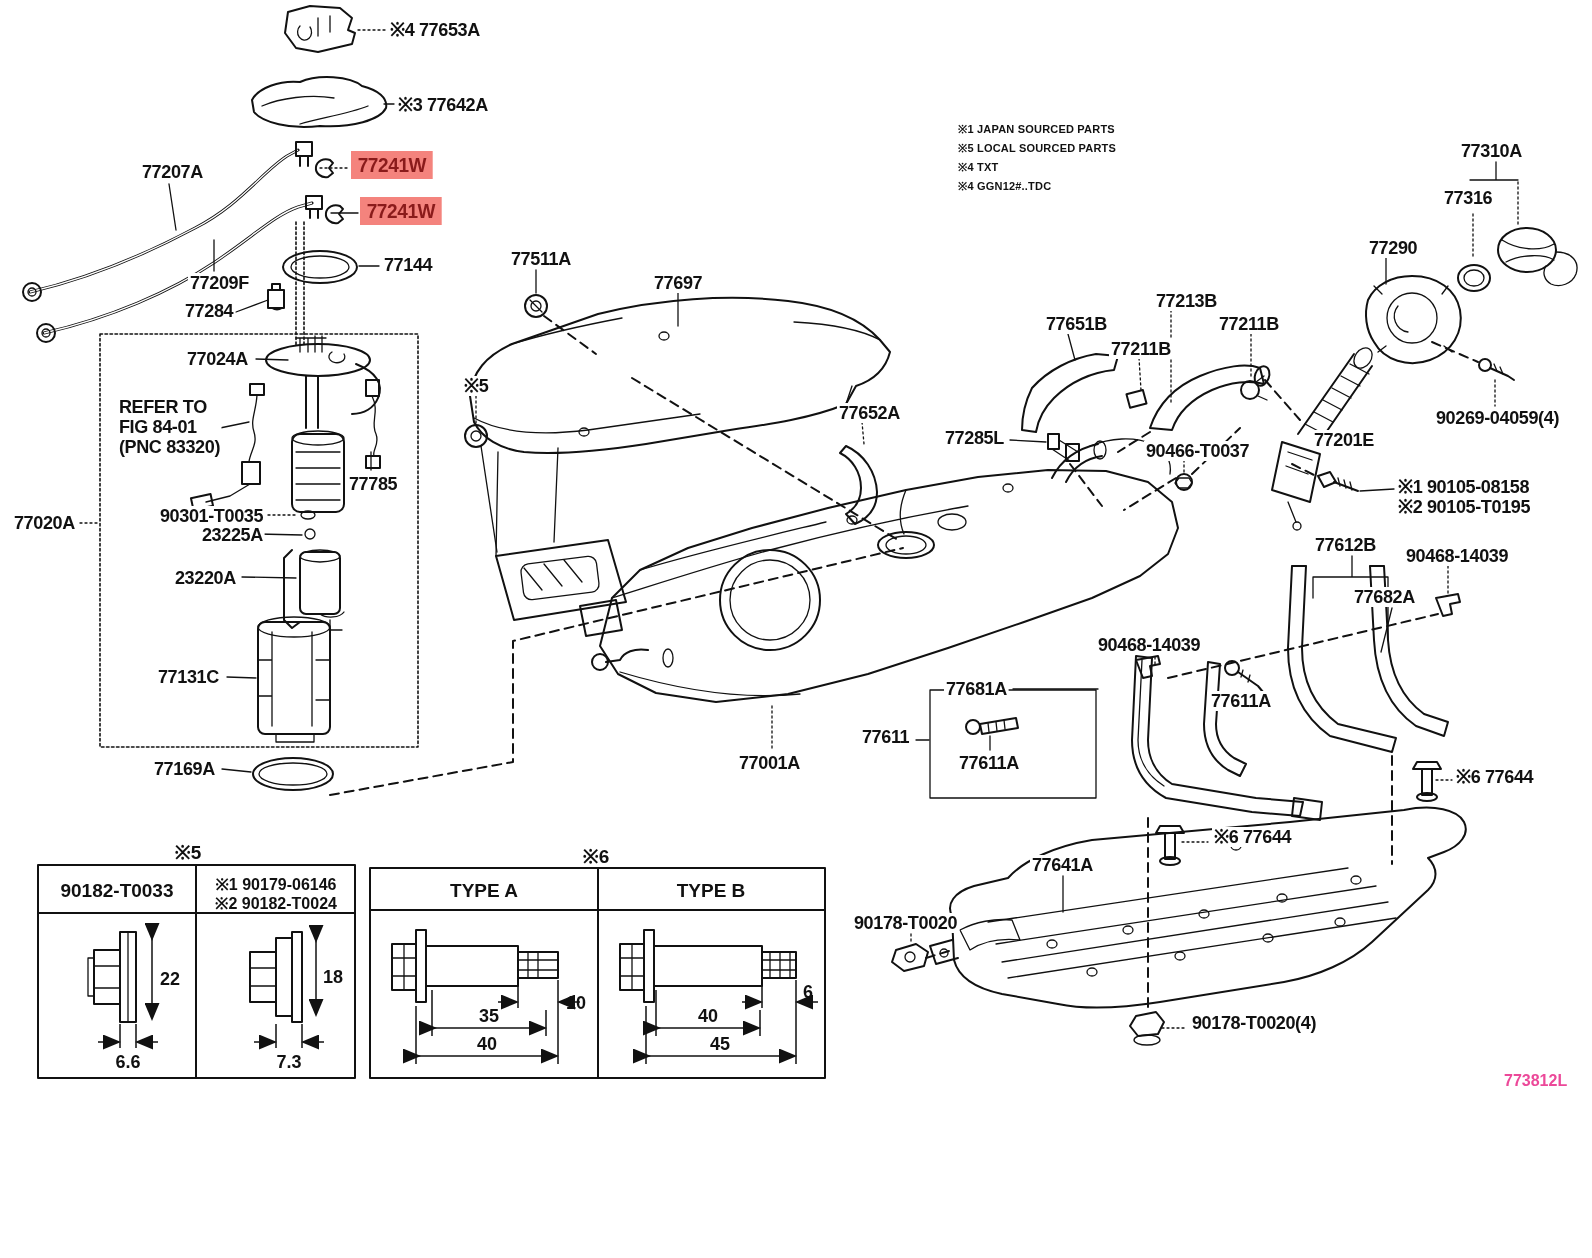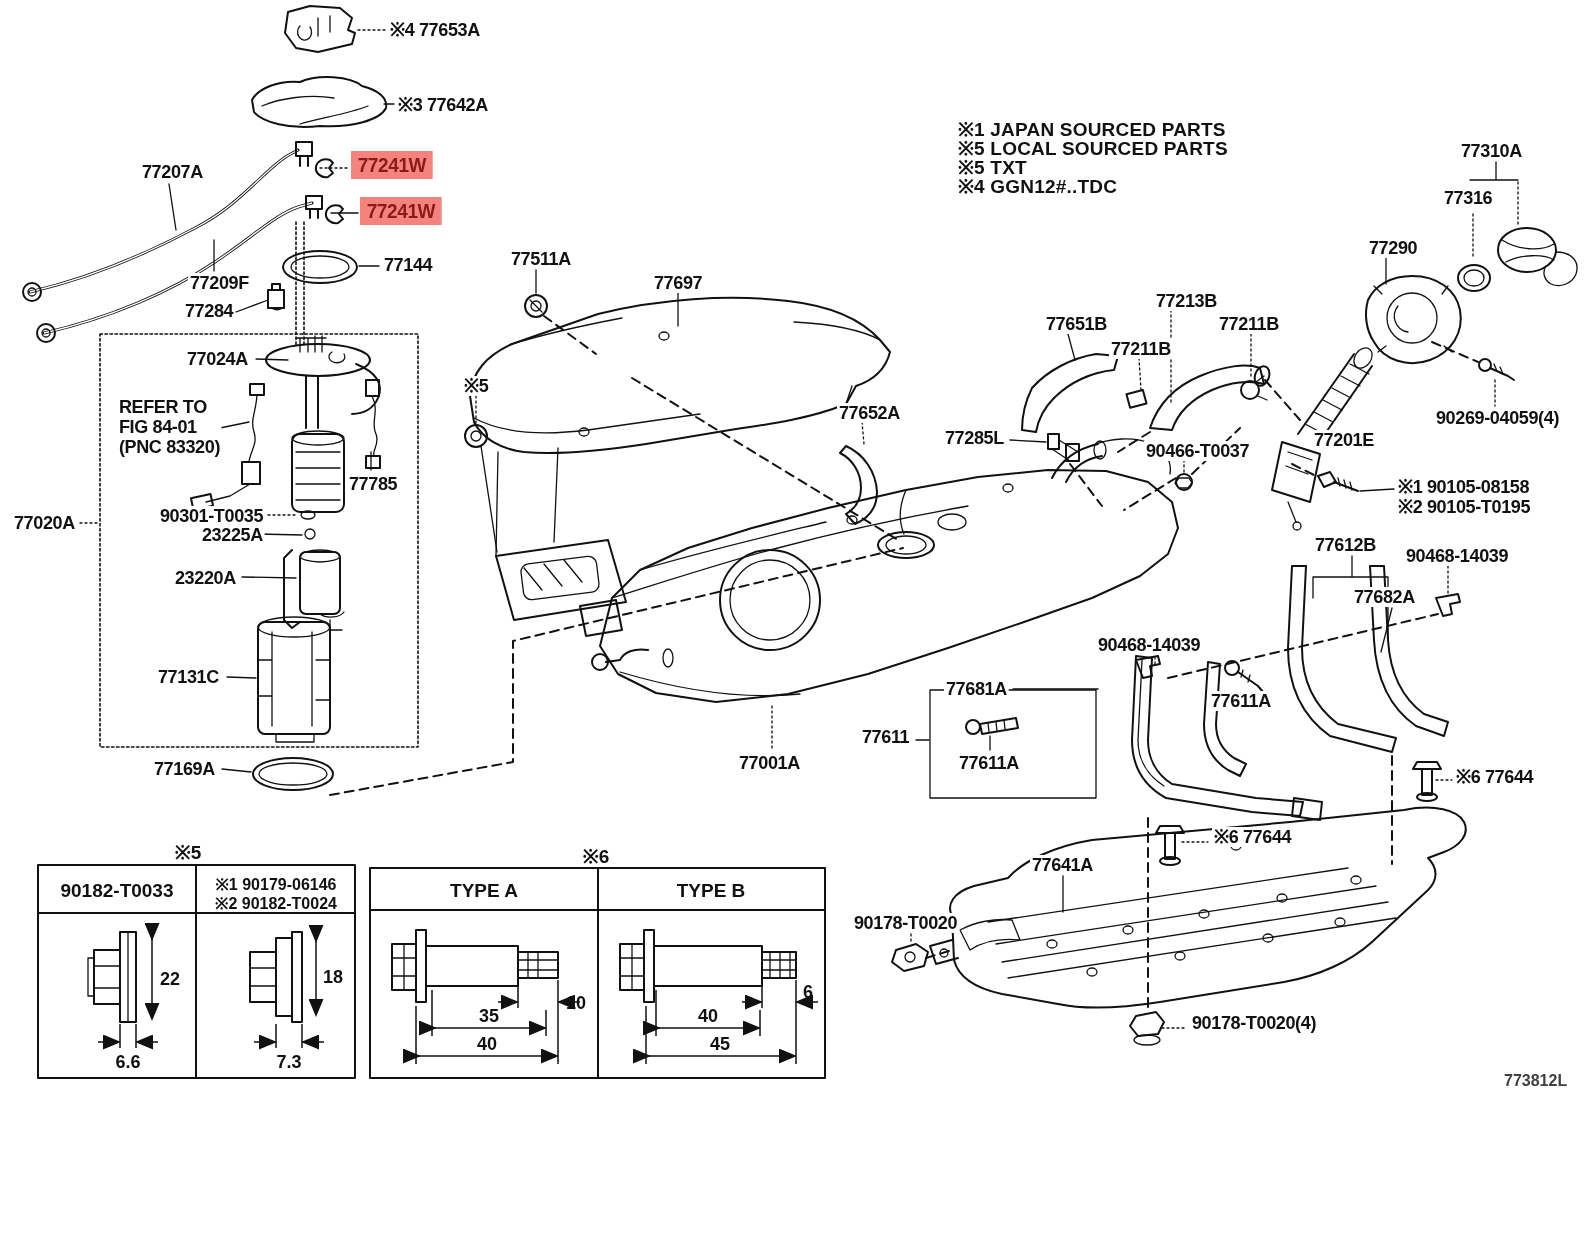--- a/index.html
+++ b/index.html
@@ -14,23 +14,23 @@
   .fine{stroke-dasharray:2.5 2.5;stroke-width:1.6;}
   .dim{fill:none;stroke:#111;stroke-width:1.5;}
   .tx{font-weight:bold;font-size:19px;fill:#111;}
   .tx2{font-weight:bold;font-size:16px;fill:#111;}
   .txd{font-weight:bold;font-size:18px;fill:#111;}
   #labels-layer{position:absolute;left:0;top:0;width:1592px;height:1076px;pointer-events:none;}
   .plabel{position:absolute;font-weight:bold;font-size:19px;line-height:20px;color:#111;
           white-space:nowrap;background:#fff;padding:0 2px;letter-spacing:-0.4px;
           transform:scaleX(0.95);transform-origin:left top;pointer-events:auto;}
   .plabel.hl{background:#f4837d;color:#8a1b1b;padding:4px 7px;font-size:20px;}
-  #notes-block{position:absolute;left:958px;top:120px;font-weight:bold;font-size:19px;
+  #notes-block{position:absolute;left:958px;top:120px;font-weight:bold;font-size:11px;
                line-height:19px;color:#111;letter-spacing:0.2px;}
-  #diagram-code{position:absolute;left:1504px;top:1072px;font-weight:bold;font-size:16px;color:#404040;}
+  #diagram-code{position:absolute;left:1504px;top:1072px;font-weight:bold;font-size:16px;color:#ec4899;}
   #footer-banner{position:absolute;left:0;top:1100px;width:1592px;height:158px;background:#696969;
                  display:flex;align-items:center;justify-content:center;}
   #footer-inner{display:flex;gap:110px;transform:scaleX(0.74);color:#fff;font-size:64px;
                 font-weight:normal;letter-spacing:1px;white-space:nowrap;}
 </style>
 </head>
 <body>
 
 <div id="stage">
 
@@ -473,21 +473,21 @@
       <div class="plabel" style="left: 1212px; top: 827px;">※6 77644</div>
       <div class="plabel" style="left: 1030px; top: 855px;">77641A</div>
       <div class="plabel" style="left: 852px; top: 913px;">90178-T0020</div>
       <div class="plabel" style="left: 1190px; top: 1013px;">90178-T0020(4)</div>
     </div>
 
 
 <div id="notes-block">
   <div>※1 JAPAN SOURCED PARTS</div>
   <div>※5 LOCAL SOURCED PARTS</div>
-  <div>※5 TXT</div>
+  <div>※4 TXT</div>
   <div>※4 GGN12#..TDC</div>
 </div>
 
 
 <div id="diagram-code">773812L</div>
 
 
 
 </div>
 

